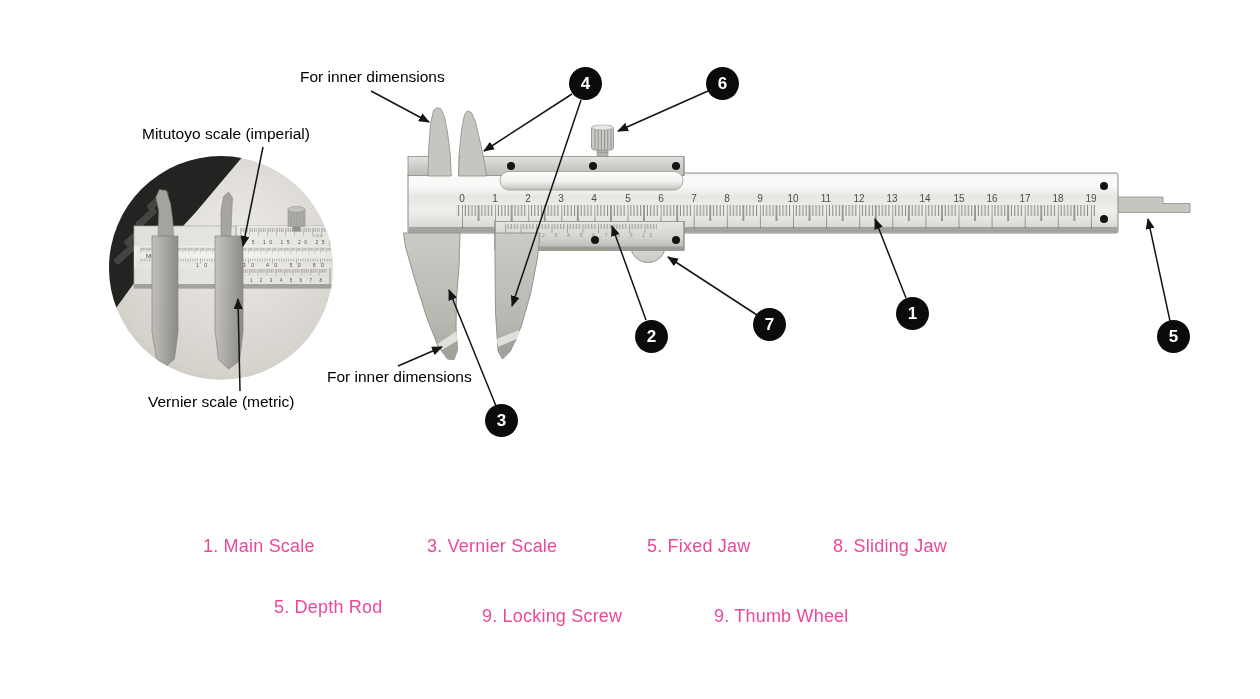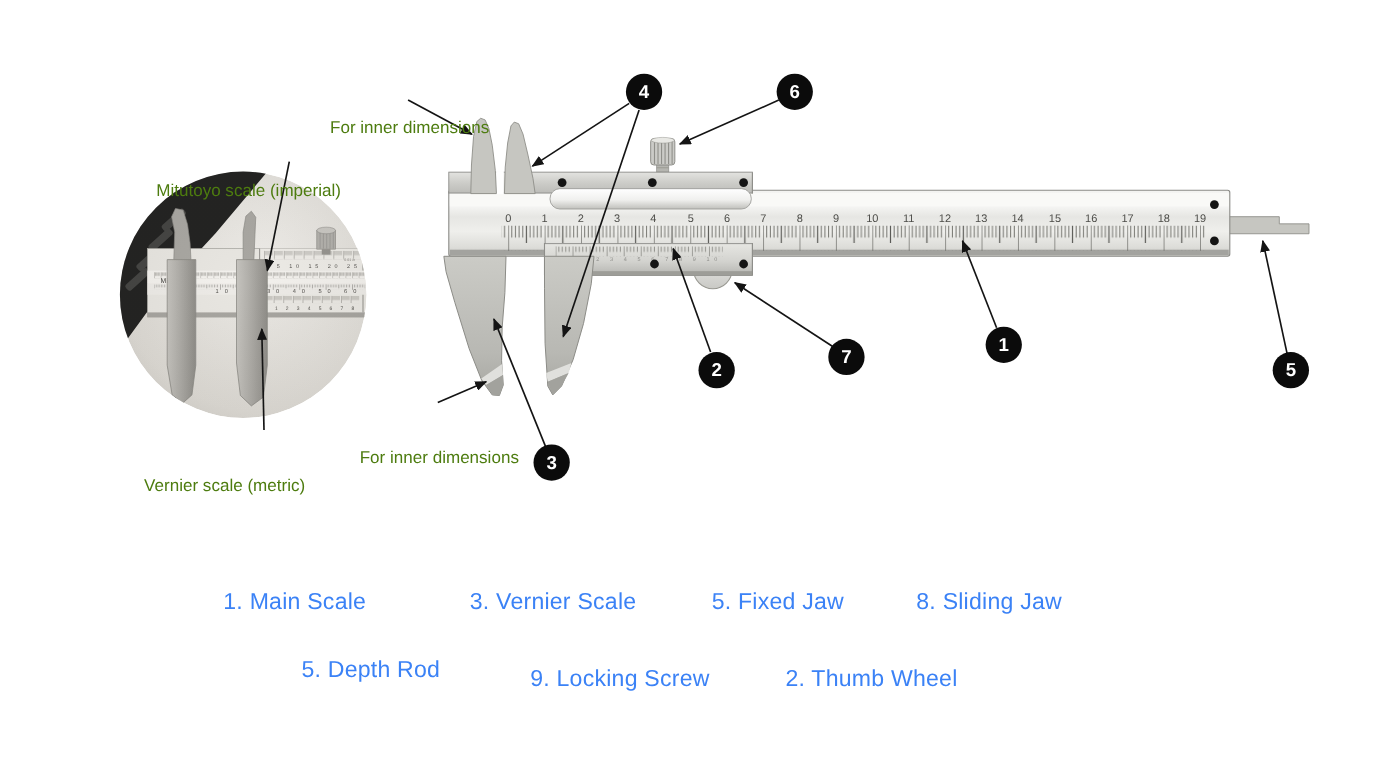--- a/index.html
+++ b/index.html
@@ -1,23 +1,23 @@
 <!DOCTYPE html>
 <html><head>
 <meta charset="utf-8">
 <style>
   html,body{margin:0;padding:0;background:#ffffff;}
   .canvas{position:relative;width:1260px;height:699px;background:#ffffff;
           font-family:"Liberation Sans",sans-serif;overflow:hidden;}
   svg.art{position:absolute;left:0;top:0;}
-  .ann{position:absolute;font-size:15.5px;color:#4d7c0f;white-space:nowrap;margin-top:40px;}
+  .ann{position:absolute;font-size:15.5px;color:#000000;white-space:nowrap;}
   .callout{position:absolute;width:33px;height:33px;border-radius:50%;
            background:#0b0b0b;color:#ffffff;display:flex;align-items:center;
            justify-content:center;font-size:17px;font-weight:bold;line-height:1;}
-  .legend-item{position:absolute;font-size:21px;color:#3b82f6;white-space:nowrap;
+  .legend-item{position:absolute;font-size:18px;color:#ec4899;white-space:nowrap;
            letter-spacing:0.2px;}
 </style>
 </head>
 <body>
 
 <div class="canvas">
 
 <svg class="art" width="1260" height="699" viewBox="0 0 1260 699">
   <defs>
     <marker id="ah" markerUnits="userSpaceOnUse" markerWidth="11" markerHeight="9" refX="10" refY="4.5" orient="auto">
@@ -236,21 +236,21 @@
     <line x1="906" y1="298" x2="875" y2="219" marker-end="url(#ah)"></line>
     <line x1="1170" y1="321" x2="1148" y2="219" marker-end="url(#ah)"></line>
     <line x1="646" y1="320" x2="612" y2="226" marker-end="url(#ah)"></line>
     <line x1="757" y1="315" x2="668" y2="257" marker-end="url(#ah)"></line>
     <line x1="496" y1="406" x2="449" y2="290" marker-end="url(#ah)"></line>
   </g>
 </svg>
 
 <span class="ann" style="left:300px;top:68px">For inner dimensions</span>
 <span class="ann" style="left:142px;top:125px">Mitutoyo scale (imperial)</span>
-<span class="ann" style="left:131px;top:393px">Vernier scale (metric)</span>
+<span class="ann" style="left:148px;top:393px">Vernier scale (metric)</span>
 <span class="ann" style="left:327px;top:368px">For inner dimensions</span>
 
 <div class="callout" style="left:896px;top:297px">
       <span>1</span>
     </div>
 <div class="callout" style="left:635px;top:320px">
       <span>2</span>
     </div>
 <div class="callout" style="left:485px;top:404px">
       <span>3</span>
@@ -268,16 +268,16 @@
       <span>7</span>
     </div>
 
 <div>
   <span class="legend-item" style="left:203px;top:536px">1. Main Scale</span>
   <span class="legend-item" style="left:427px;top:536px">3. Vernier Scale</span>
   <span class="legend-item" style="left:647px;top:536px">5. Fixed Jaw</span>
   <span class="legend-item" style="left:833px;top:536px">8. Sliding Jaw</span>
   <span class="legend-item" style="left:274px;top:597px">5. Depth Rod</span>
   <span class="legend-item" style="left:482px;top:606px">9. Locking Screw</span>
-  <span class="legend-item" style="left:714px;top:606px">2. Thumb Wheel</span>
+  <span class="legend-item" style="left:714px;top:606px">9. Thumb Wheel</span>
 </div>
 
 </div>
 
 </body></html>

